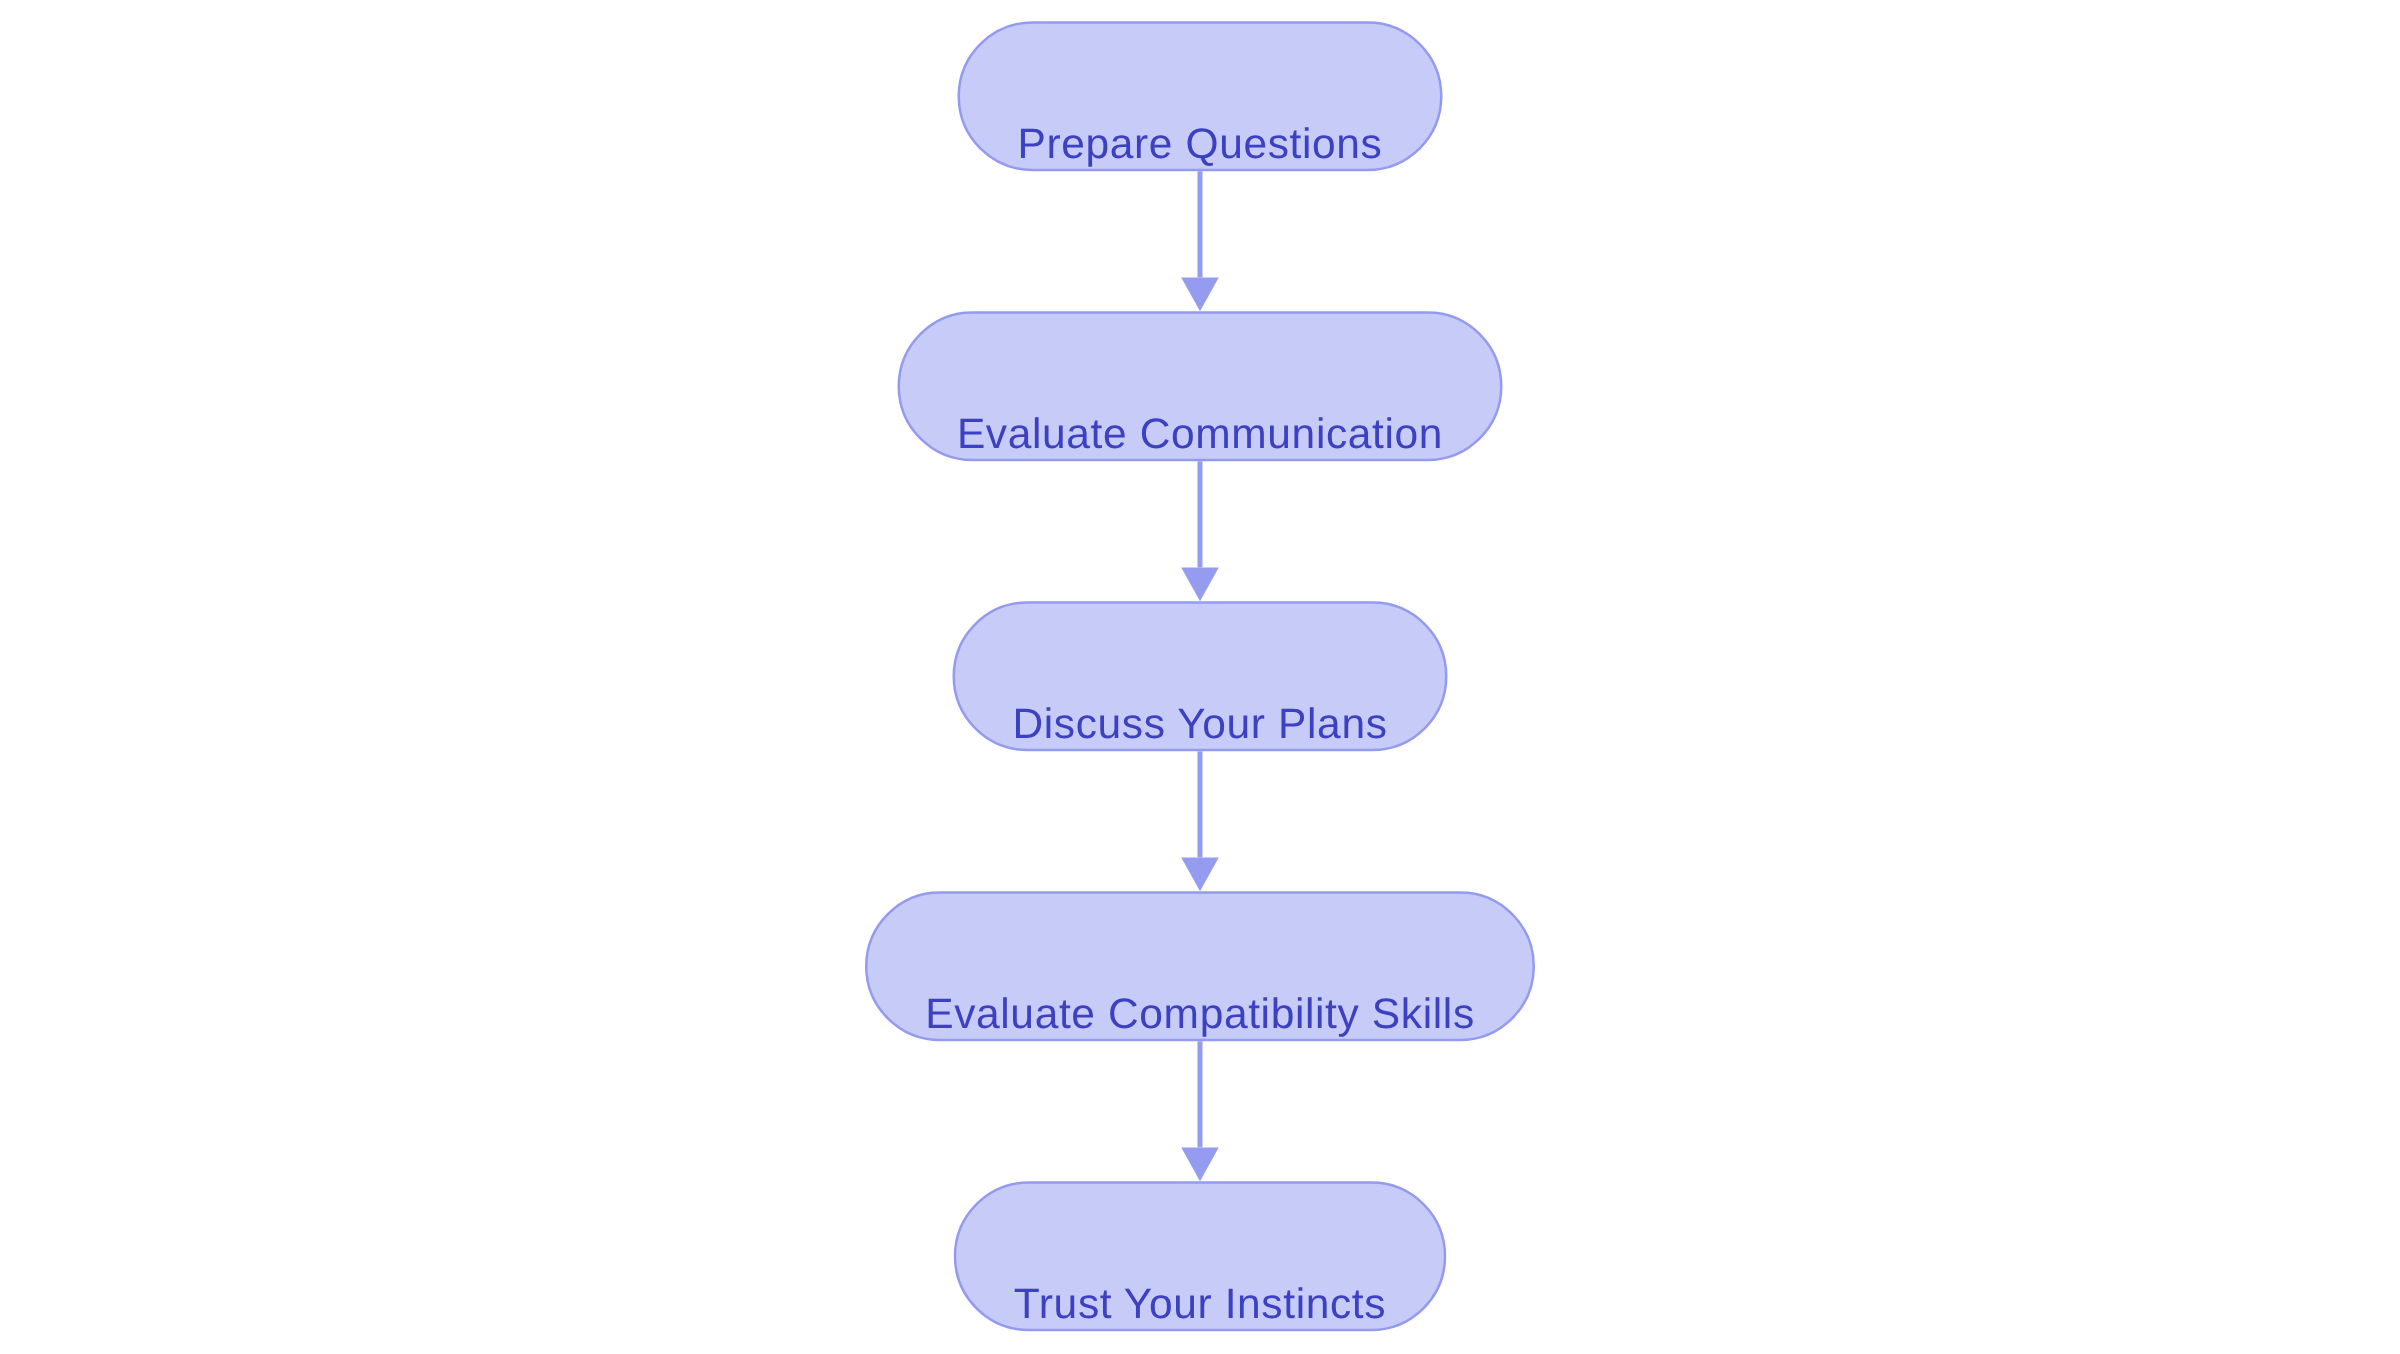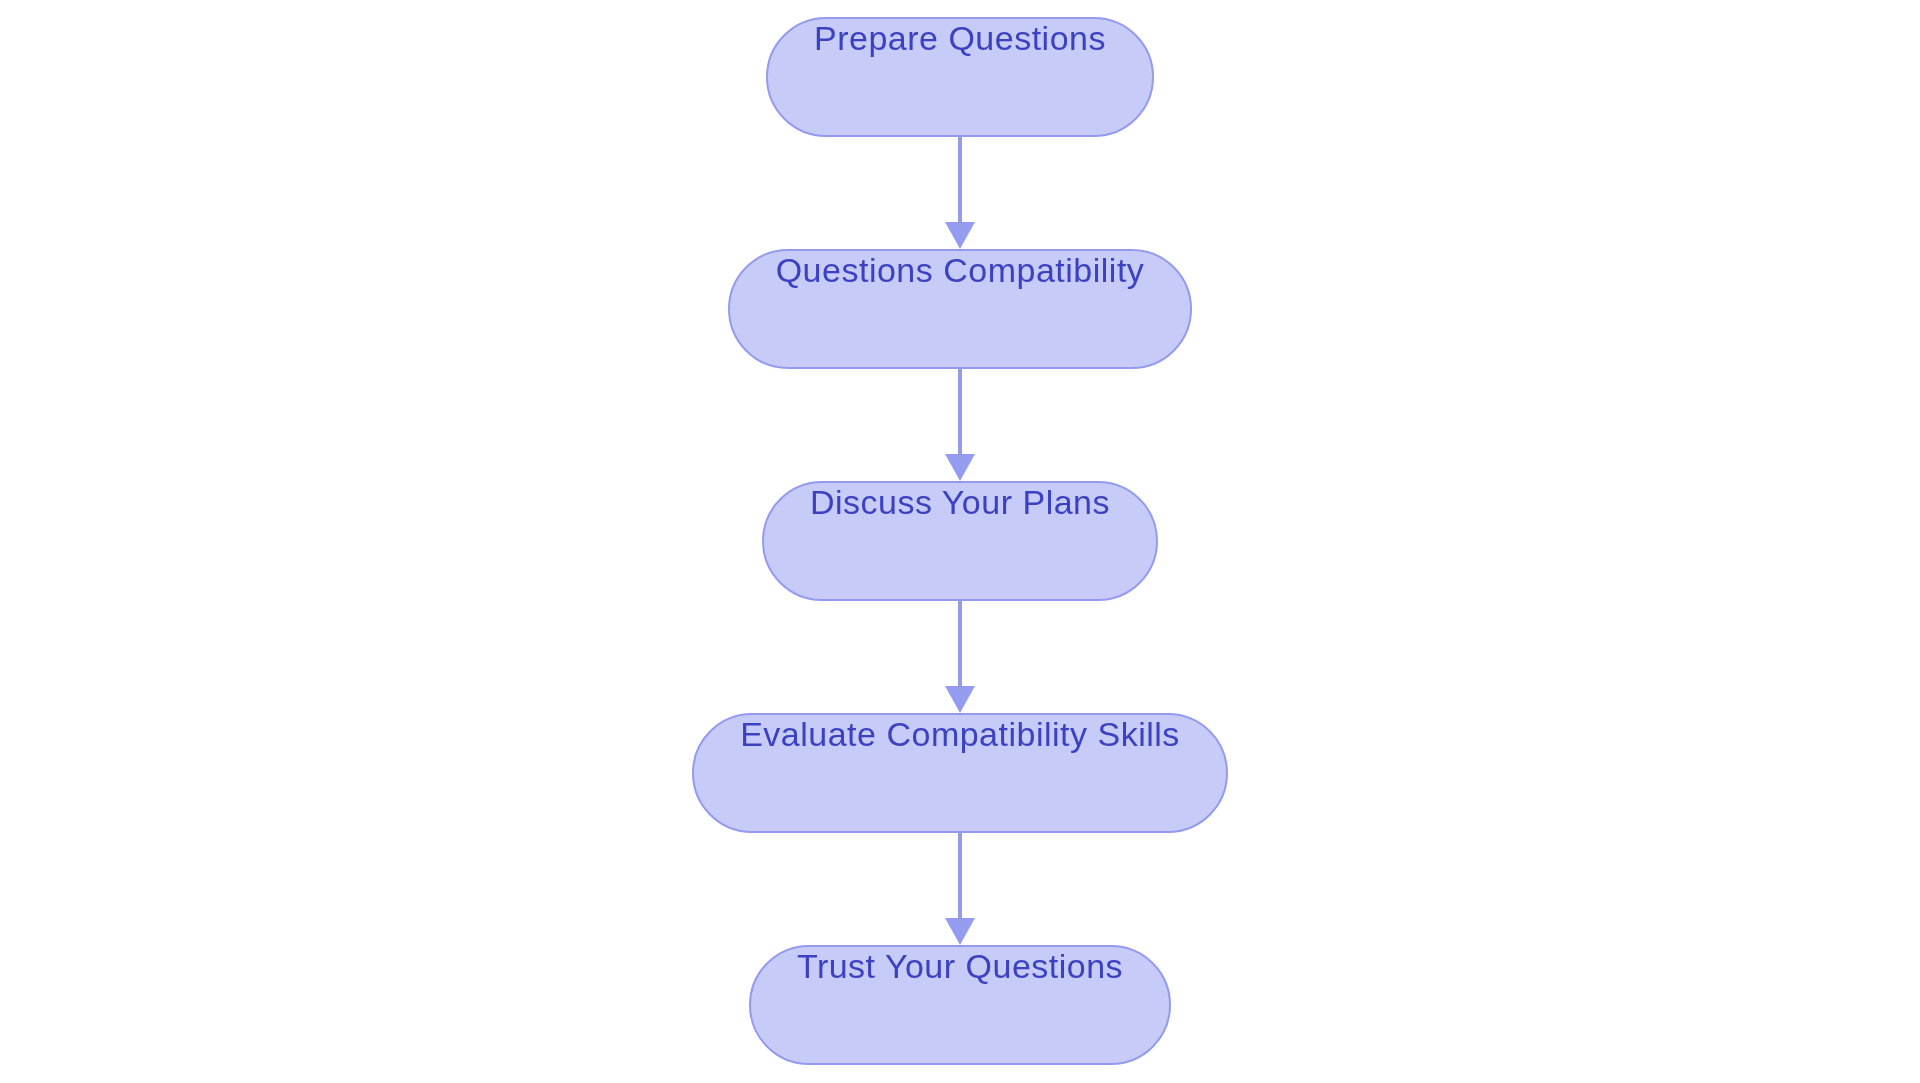--- a/index.html
+++ b/index.html
@@ -22,21 +22,21 @@
     font-family:"Liberation Sans","DejaVu Sans",sans-serif;
     overflow:hidden;
   }
   .node{
     height:120px;
     padding:0 46px;
     border-radius:60px;
     background:var(--node-fill);
     border:2px solid var(--node-border);
     display:flex;
-    align-items:flex-start;
+    align-items:flex-end;
     justify-content:center;
     flex:0 0 auto;
   }
   .node-label{
     color:var(--node-text);
     font-size:34px;
     letter-spacing:0.5px;
     white-space:nowrap;
   }
   .arrow{
@@ -67,21 +67,21 @@
   <div class="node">
     <span class="node-label">Prepare Questions</span>
   </div>
 
   <div class="arrow">
     <div class="arrow-line"></div>
     <div class="arrow-head"></div>
   </div>
 
   <div class="node">
-    <span class="node-label">Questions Compatibility</span>
+    <span class="node-label">Evaluate Communication</span>
   </div>
 
   <div class="arrow">
     <div class="arrow-line"></div>
     <div class="arrow-head"></div>
   </div>
 
   <div class="node">
     <span class="node-label">Discuss Your Plans</span>
   </div>
@@ -94,16 +94,16 @@
   <div class="node">
     <span class="node-label">Evaluate Compatibility Skills</span>
   </div>
 
   <div class="arrow">
     <div class="arrow-line"></div>
     <div class="arrow-head"></div>
   </div>
 
   <div class="node">
-    <span class="node-label">Trust Your Questions</span>
+    <span class="node-label">Trust Your Instincts</span>
   </div>
 
 </div>
 
 </body></html>

